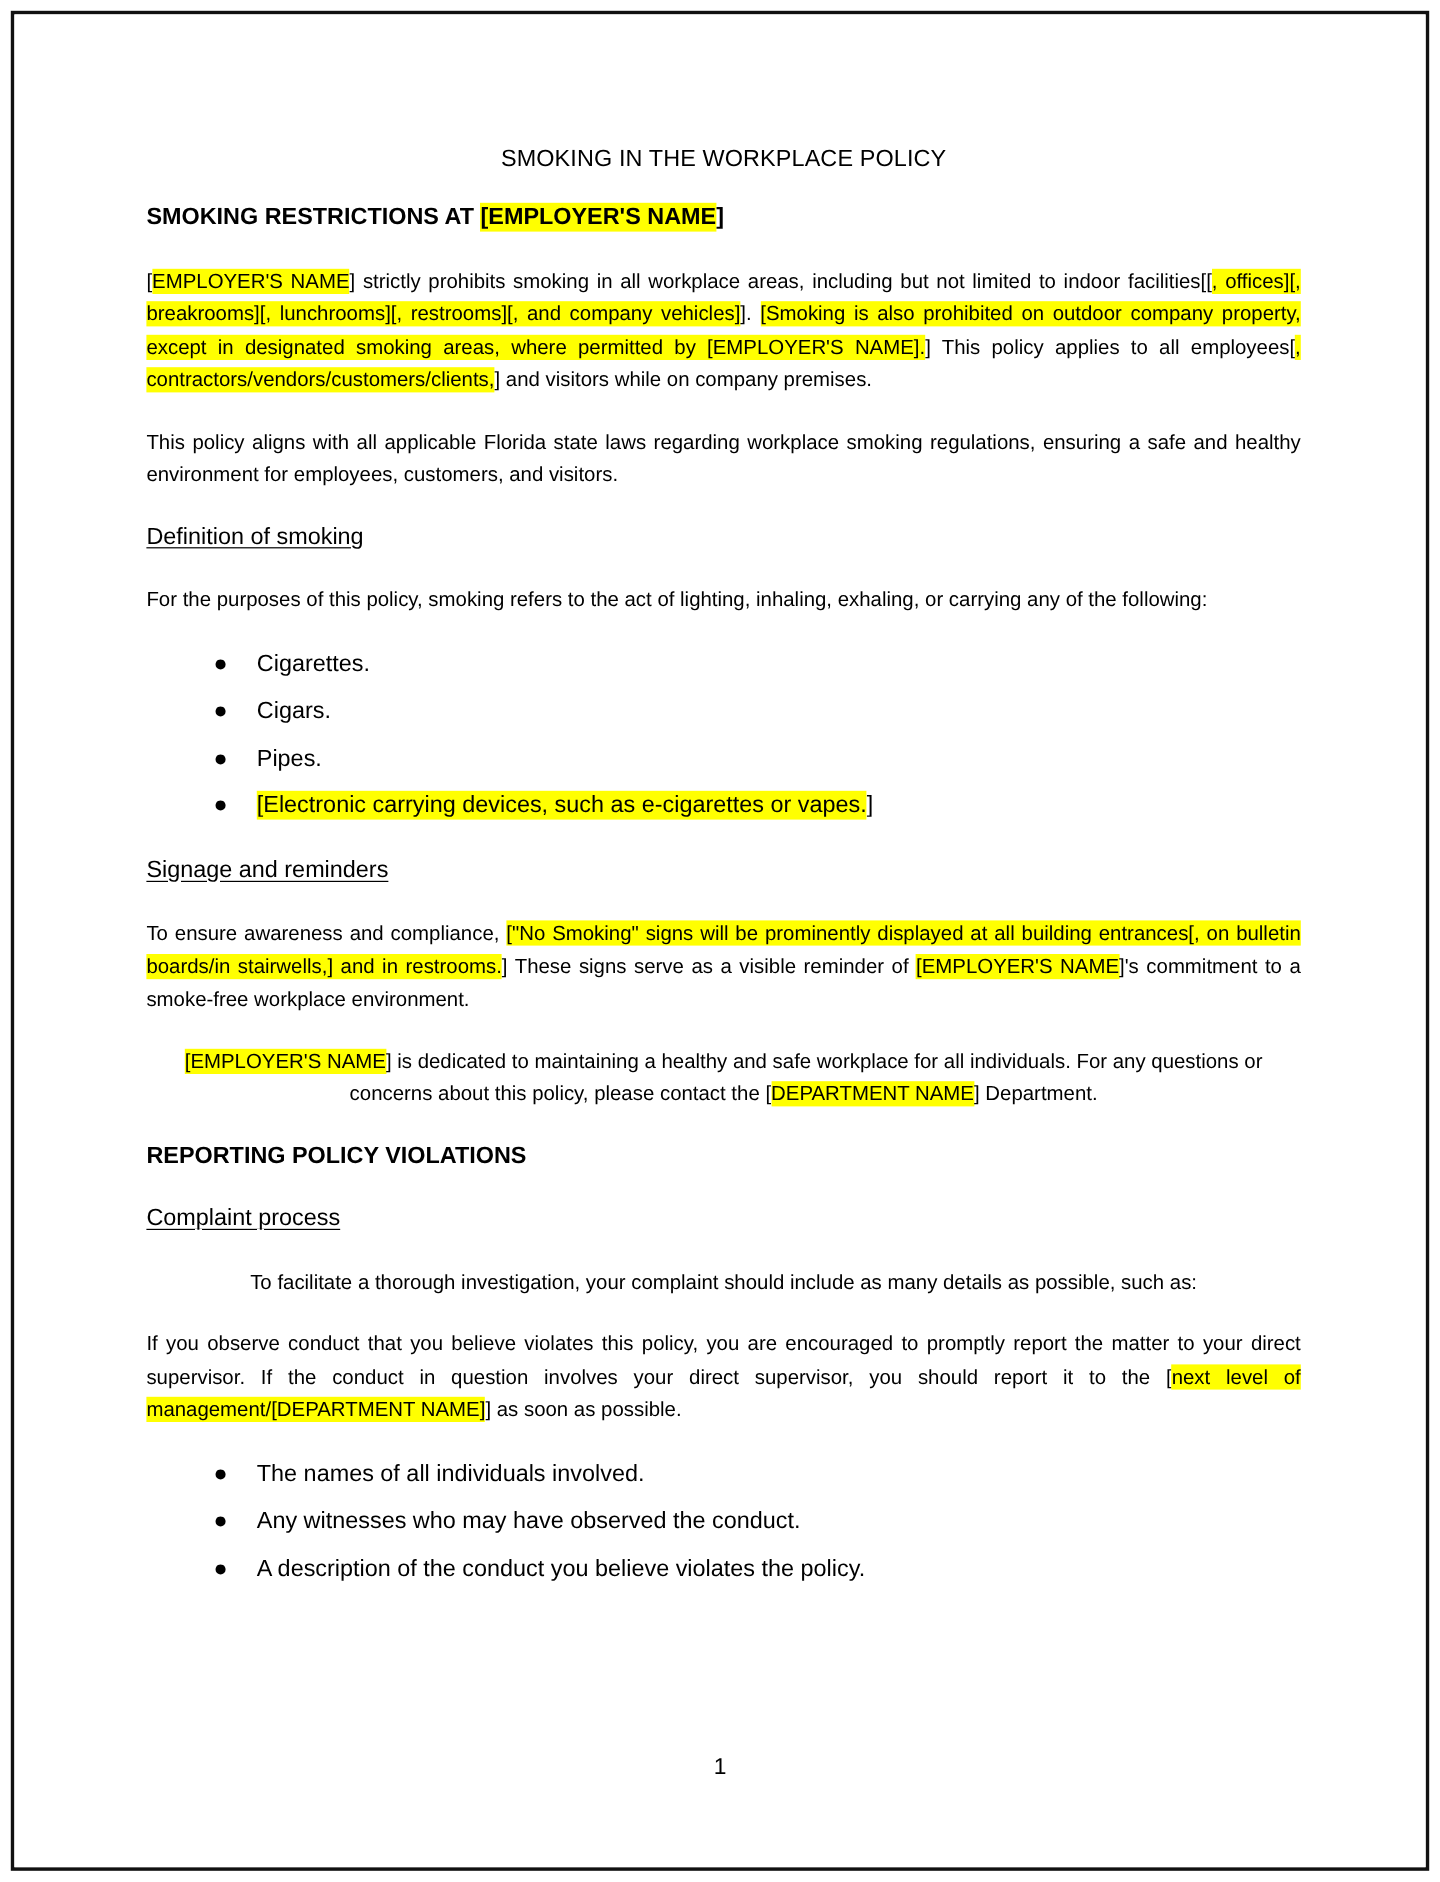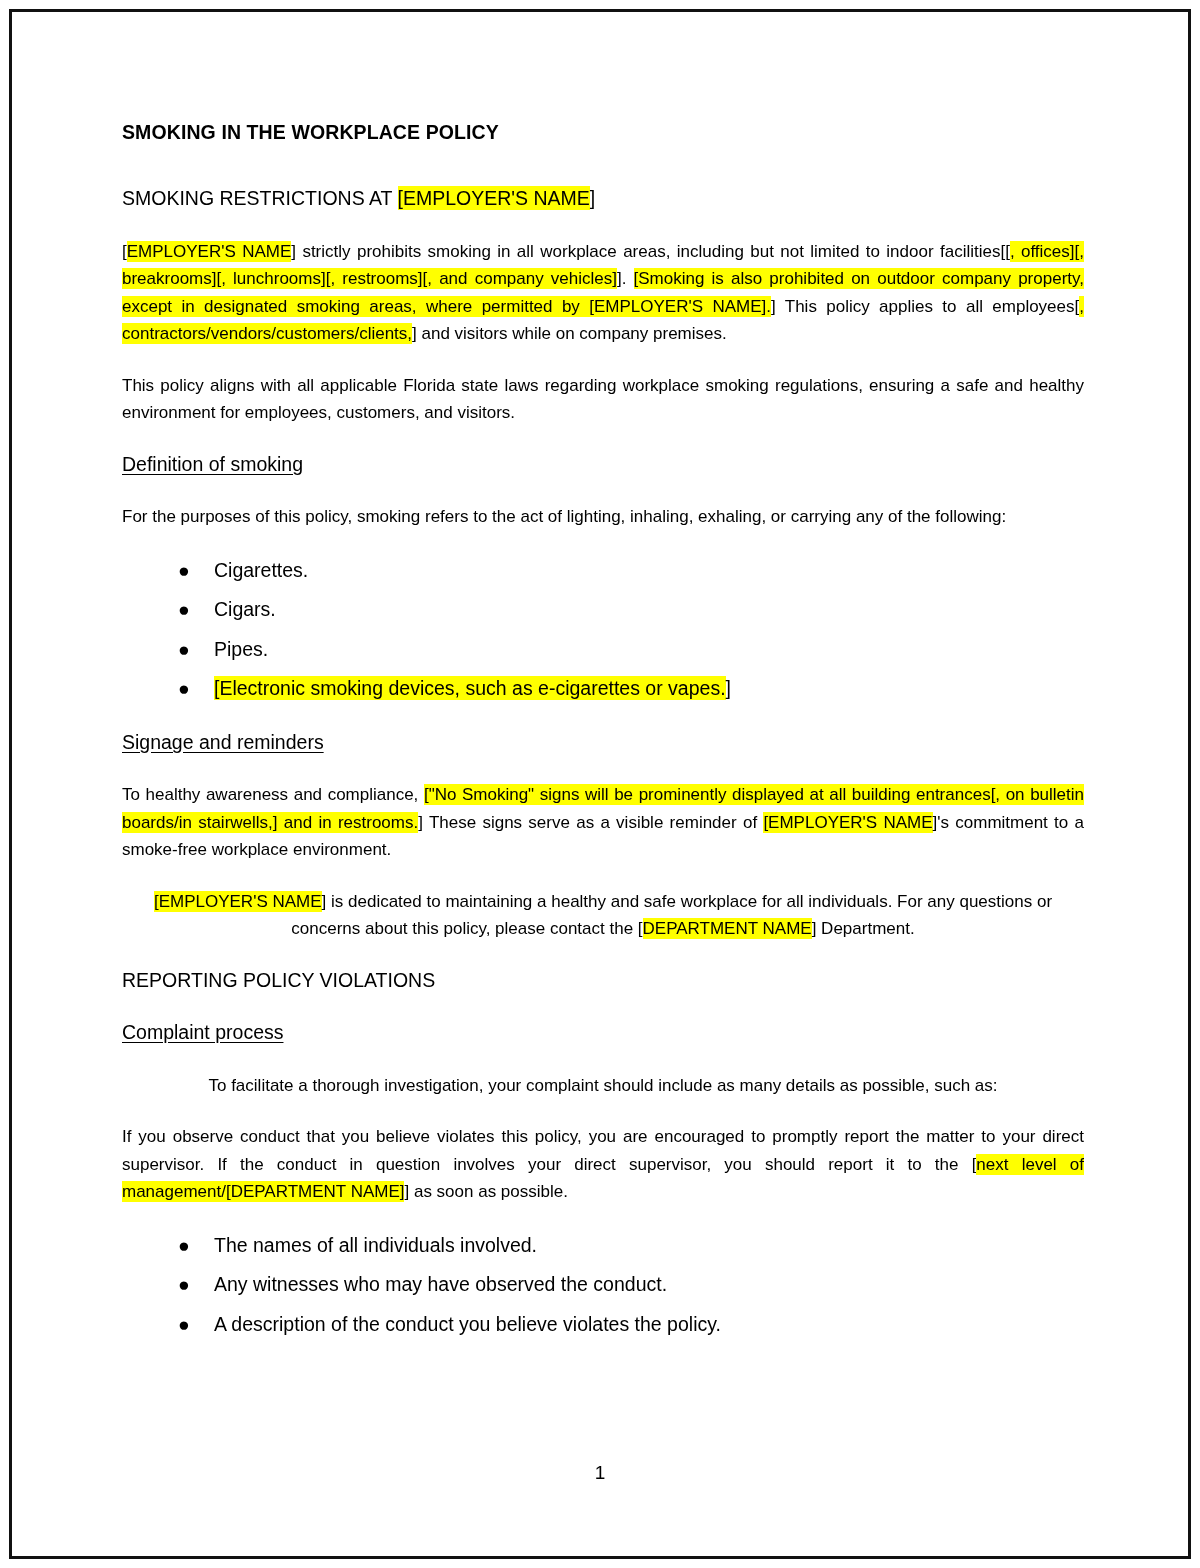--- a/index.html
+++ b/index.html
@@ -27,30 +27,30 @@
     position: absolute;
     left: 0;
     top: 0;
     width: 100%;
     height: 100%;
     box-sizing: border-box;
     padding: 108px 104px 0 110px;
     background: #ffffff;
   }
   .doc-title {
-    text-align: left;
+    text-align: center;
     font-size: 19.5px;
-    font-weight: bold;
+    font-weight: normal;
     letter-spacing: 0.1px;
-    margin: 0 0 40px 0;
+    margin: 0 0 23px 0;
     line-height: 1.3;
   }
   h2.section-heading {
     font-size: 19.5px;
-    font-weight: normal;
+    font-weight: bold;
     margin: 0 0 26px 0;
     line-height: 1.35;
   }
   h3.sub-heading {
     font-size: 19.5px;
     font-weight: normal;
     margin: 0 0 26px 0;
     line-height: 1.35;
     display: block;
   }
@@ -118,27 +118,27 @@
     <p class="body-par">This policy aligns with all applicable Florida state laws regarding workplace smoking regulations, ensuring a safe and healthy environment for employees, customers, and visitors.</p>
 
     <h3 class="sub-heading"><span class="u">Definition of smoking</span></h3>
 
     <p class="body-par">For the purposes of this policy, smoking refers to the act of lighting, inhaling, exhaling, or carrying any of the following:</p>
 
     <ul class="bullets">
       <li><span class="bullet-dot">●</span><span>Cigarettes.</span></li>
       <li><span class="bullet-dot">●</span><span>Cigars.</span></li>
       <li><span class="bullet-dot">●</span><span>Pipes.</span></li>
-      <li><span class="bullet-dot">●</span><mark class="hl">[Electronic smoking devices, such as e-cigarettes or vapes.</mark><span>]</span></li>
+      <li><span class="bullet-dot">●</span><mark class="hl">[Electronic carrying devices, such as e-cigarettes or vapes.</mark><span>]</span></li>
     </ul>
 
 
     <h3 class="sub-heading"><span class="u">Signage and reminders</span></h3>
 
-    <p class="body-par"><span>To healthy awareness and compliance, </span><mark class="hl">["No Smoking" signs will be prominently displayed at all building entrances[, on bulletin boards/in stairwells,] and in restrooms.</mark><span>] These signs serve as a visible reminder of </span><mark class="hl">[EMPLOYER'S NAME</mark><span>]'s commitment to a smoke-free workplace environment.</span></p>
+    <p class="body-par"><span>To ensure awareness and compliance, </span><mark class="hl">["No Smoking" signs will be prominently displayed at all building entrances[, on bulletin boards/in stairwells,] and in restrooms.</mark><span>] These signs serve as a visible reminder of </span><mark class="hl">[EMPLOYER'S NAME</mark><span>]'s commitment to a smoke-free workplace environment.</span></p>
 
     <p class="body-par nojust"><mark class="hl">[EMPLOYER'S NAME</mark><span>] is dedicated to maintaining a healthy and safe workplace for all individuals. For any questions or concerns about this policy, please contact the [</span><mark class="hl">DEPARTMENT NAME</mark><span>] Department.</span></p>
 
     <h2 class="section-heading">REPORTING POLICY VIOLATIONS</h2>
 
     <h3 class="sub-heading"><span class="u">Complaint process</span></h3>
 
     <p class="body-par nojust">To facilitate a thorough investigation, your complaint should include as many details as possible, such as:</p>
 
     <p class="body-par"><span>If you observe conduct that you believe violates this policy, you are encouraged to promptly report the matter to your direct supervisor. If the conduct in question involves your direct supervisor, you should report it to the [</span><mark class="hl">next level of management/[DEPARTMENT NAME]</mark><span>] as soon as possible.</span></p>

